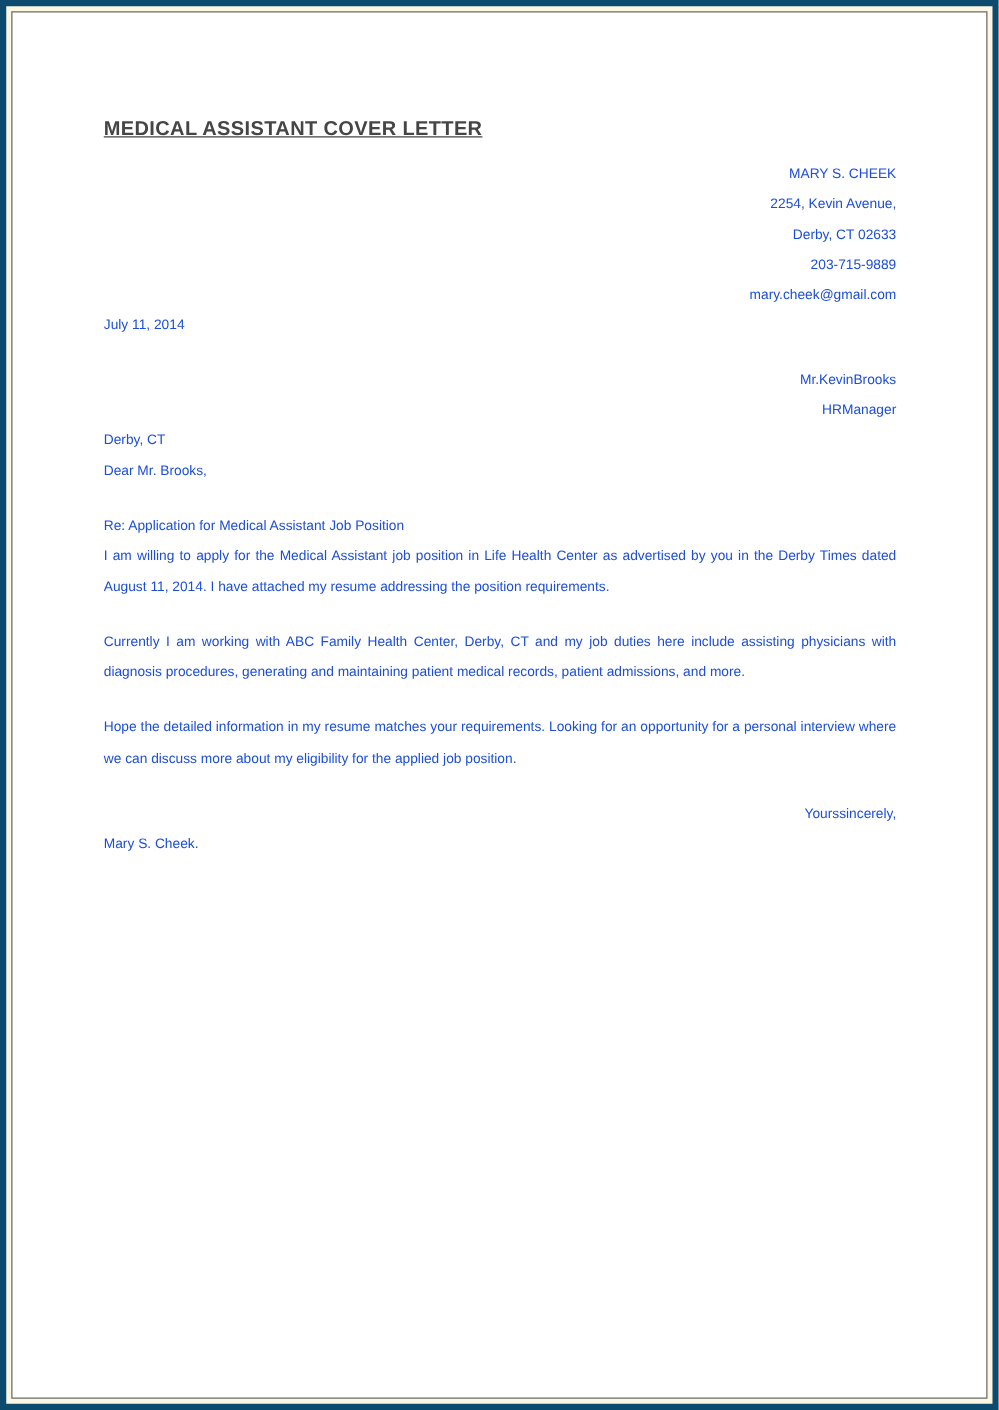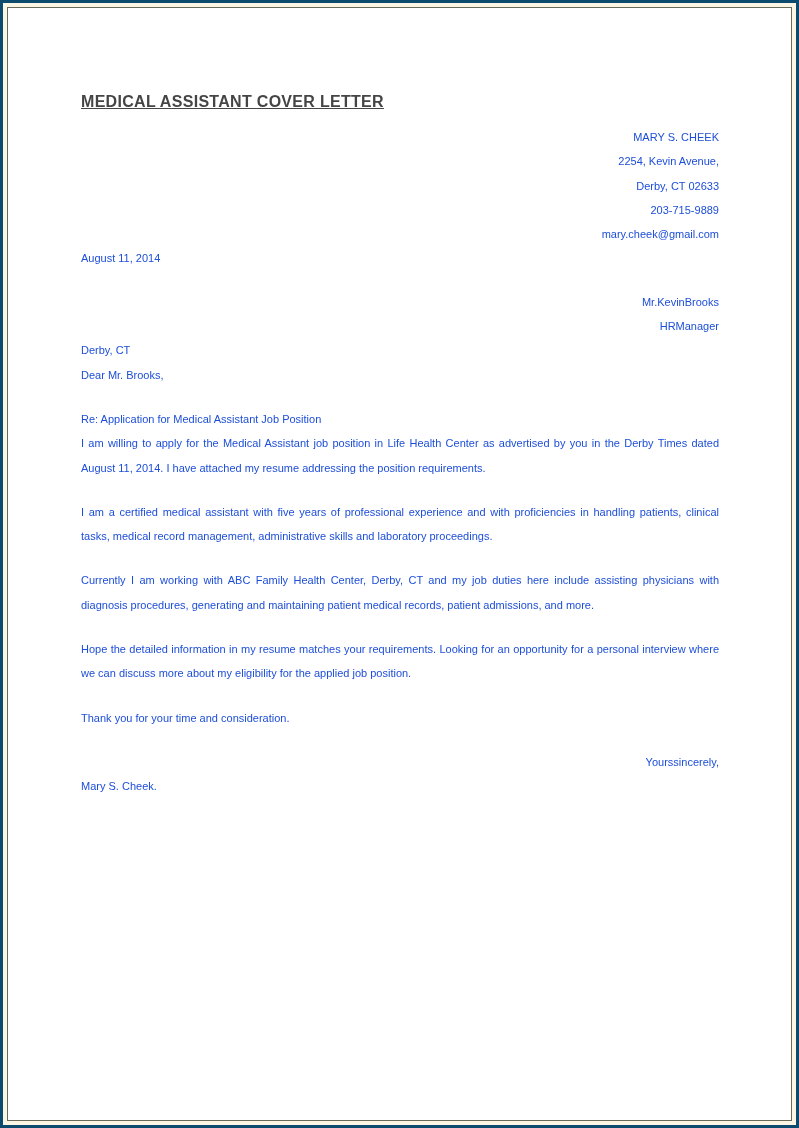--- a/index.html
+++ b/index.html
@@ -5,21 +5,21 @@
   html, body { margin: 0; padding: 0; }
   body {
     width: 799px; height: 1128px;
     background: #fbf7e4;
     font-family: "Liberation Sans", sans-serif;
     position: relative;
     overflow: hidden;
   }
   .frame {
     position: absolute; inset: 0;
-    border: 3px solid #0c4a6e;
+    border: 5px solid #0c4a6e;
     box-sizing: border-box;
   }
   .page {
     position: absolute; inset: 4px;
     border: 1px solid #6b6b5c;
     background: #ffffff;
     box-sizing: border-box;
     padding: 84px 72px 0 73px;
   }
   .title {
@@ -57,48 +57,46 @@
     <div class="body-text">
 
       <div class="sender">
         <div>MARY S. CHEEK</div>
         <div>2254, Kevin Avenue,</div>
         <div>Derby, CT 02633</div>
         <div>203-715-9889</div>
         <div>mary.cheek@gmail.com</div>
       </div>
 
-      <div>August 11, 2014</div>
+      <div>July 11, 2014</div>
 
       <div class="recipient-block">
         <div class="spread">
           <span>Mr.</span>
           <span>Kevin</span>
           <span>Brooks</span>
         </div>
         <div class="spread">
           <span>HR</span>
           <span>Manager</span>
         </div>
         <div>Derby, CT</div>
         <div>Dear Mr. Brooks,</div>
       </div>
 
       <div class="block">
         <div>Re: Application for Medical Assistant Job Position</div>
         <p class="just">I am willing to apply for the Medical Assistant job position in Life Health Center as advertised by you in the Derby Times dated August 11, 2014. I have attached my resume addressing the position requirements.</p>
       </div>
 
-      <p class="just block">I am a certified medical assistant with five years of professional experience and with proficiencies in handling patients, clinical tasks, medical record management, administrative skills and laboratory proceedings.</p>
 
       <p class="just block">Currently I am working with ABC Family Health Center, Derby, CT and my job duties here include assisting physicians with diagnosis procedures, generating and maintaining patient medical records, patient admissions, and more.</p>
 
       <p class="just block">Hope the detailed information in my resume matches your requirements. Looking for an opportunity for a personal interview where we can discuss more about my eligibility for the applied job position.</p>
 
-      <p class="block">Thank you for your time and consideration.</p>
 
       <div class="block">
         <div class="spread">
           <span>Yours</span>
           <span>sincerely,</span>
         </div>
         <div>Mary S. Cheek.</div>
       </div>
 
     </div>

